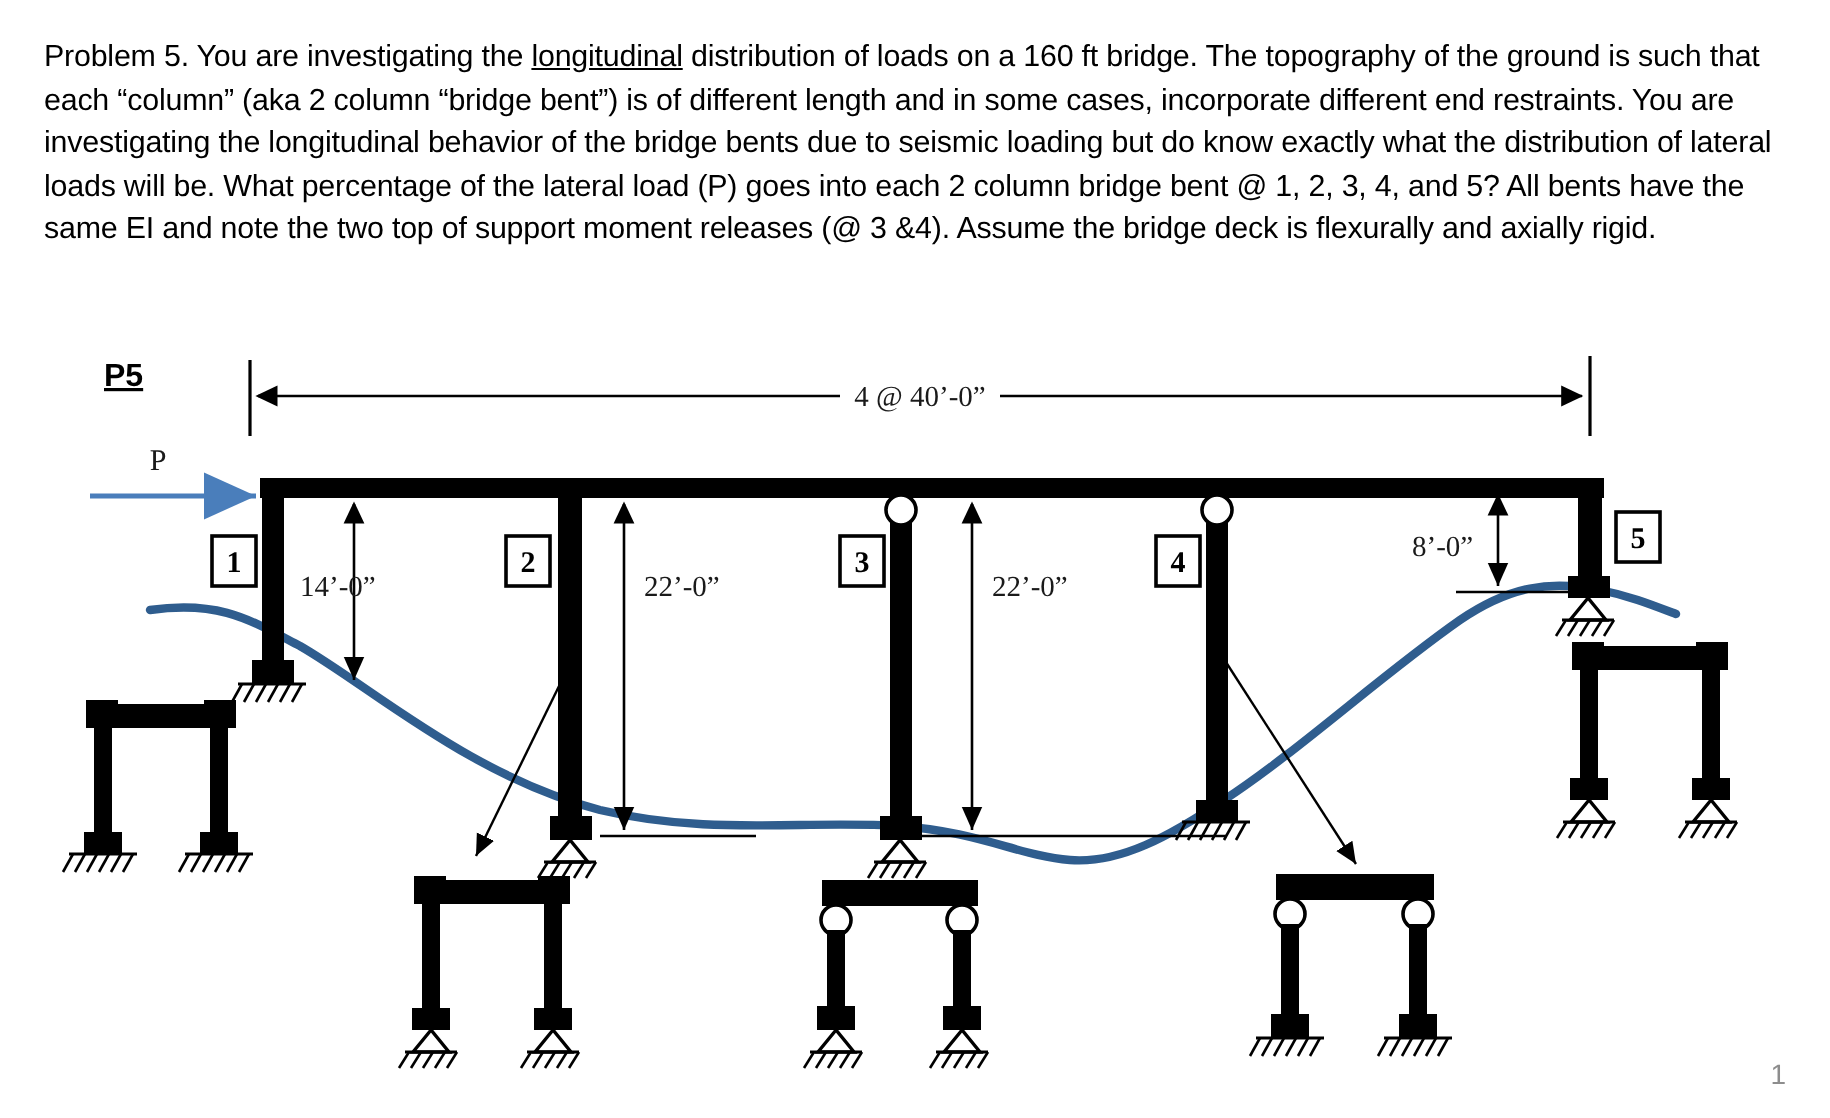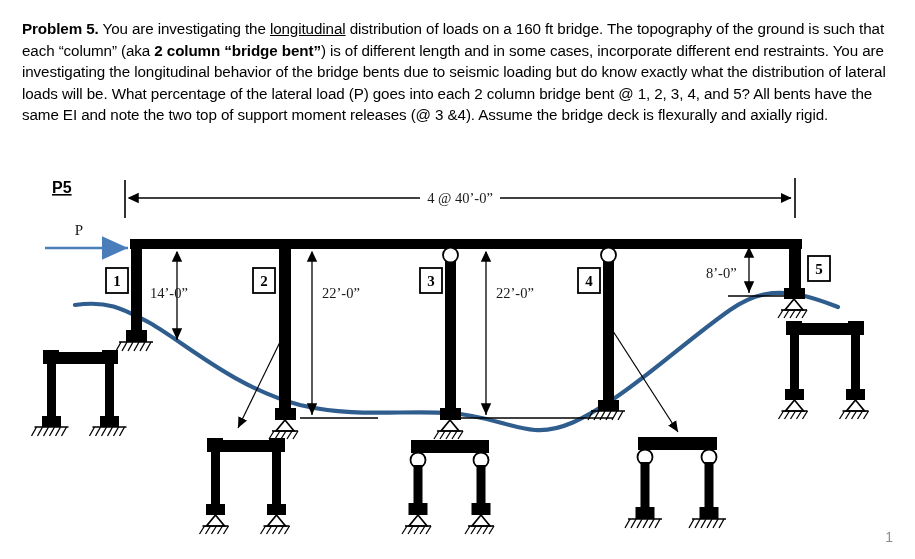--- a/index.html
+++ b/index.html
@@ -27,21 +27,21 @@
     left: 22px;
     top: 18px;
     width: 872px;
     font-family: "Liberation Sans", sans-serif;
     font-size: 15.2px;
     line-height: 21.5px;
     color: #000000;
     text-align: left;
     letter-spacing: -0.1px;
   }
-  .problem-text b { font-weight: bold; }
+  .problem-text b { font-weight: normal; }
   .problem-text u { text-decoration: underline; }
   svg.figure {
     position: absolute;
     left: 0;
     top: 160px;
     width: 915px;
     height: 399px;
     display: block;
   }
   .pagenum {

